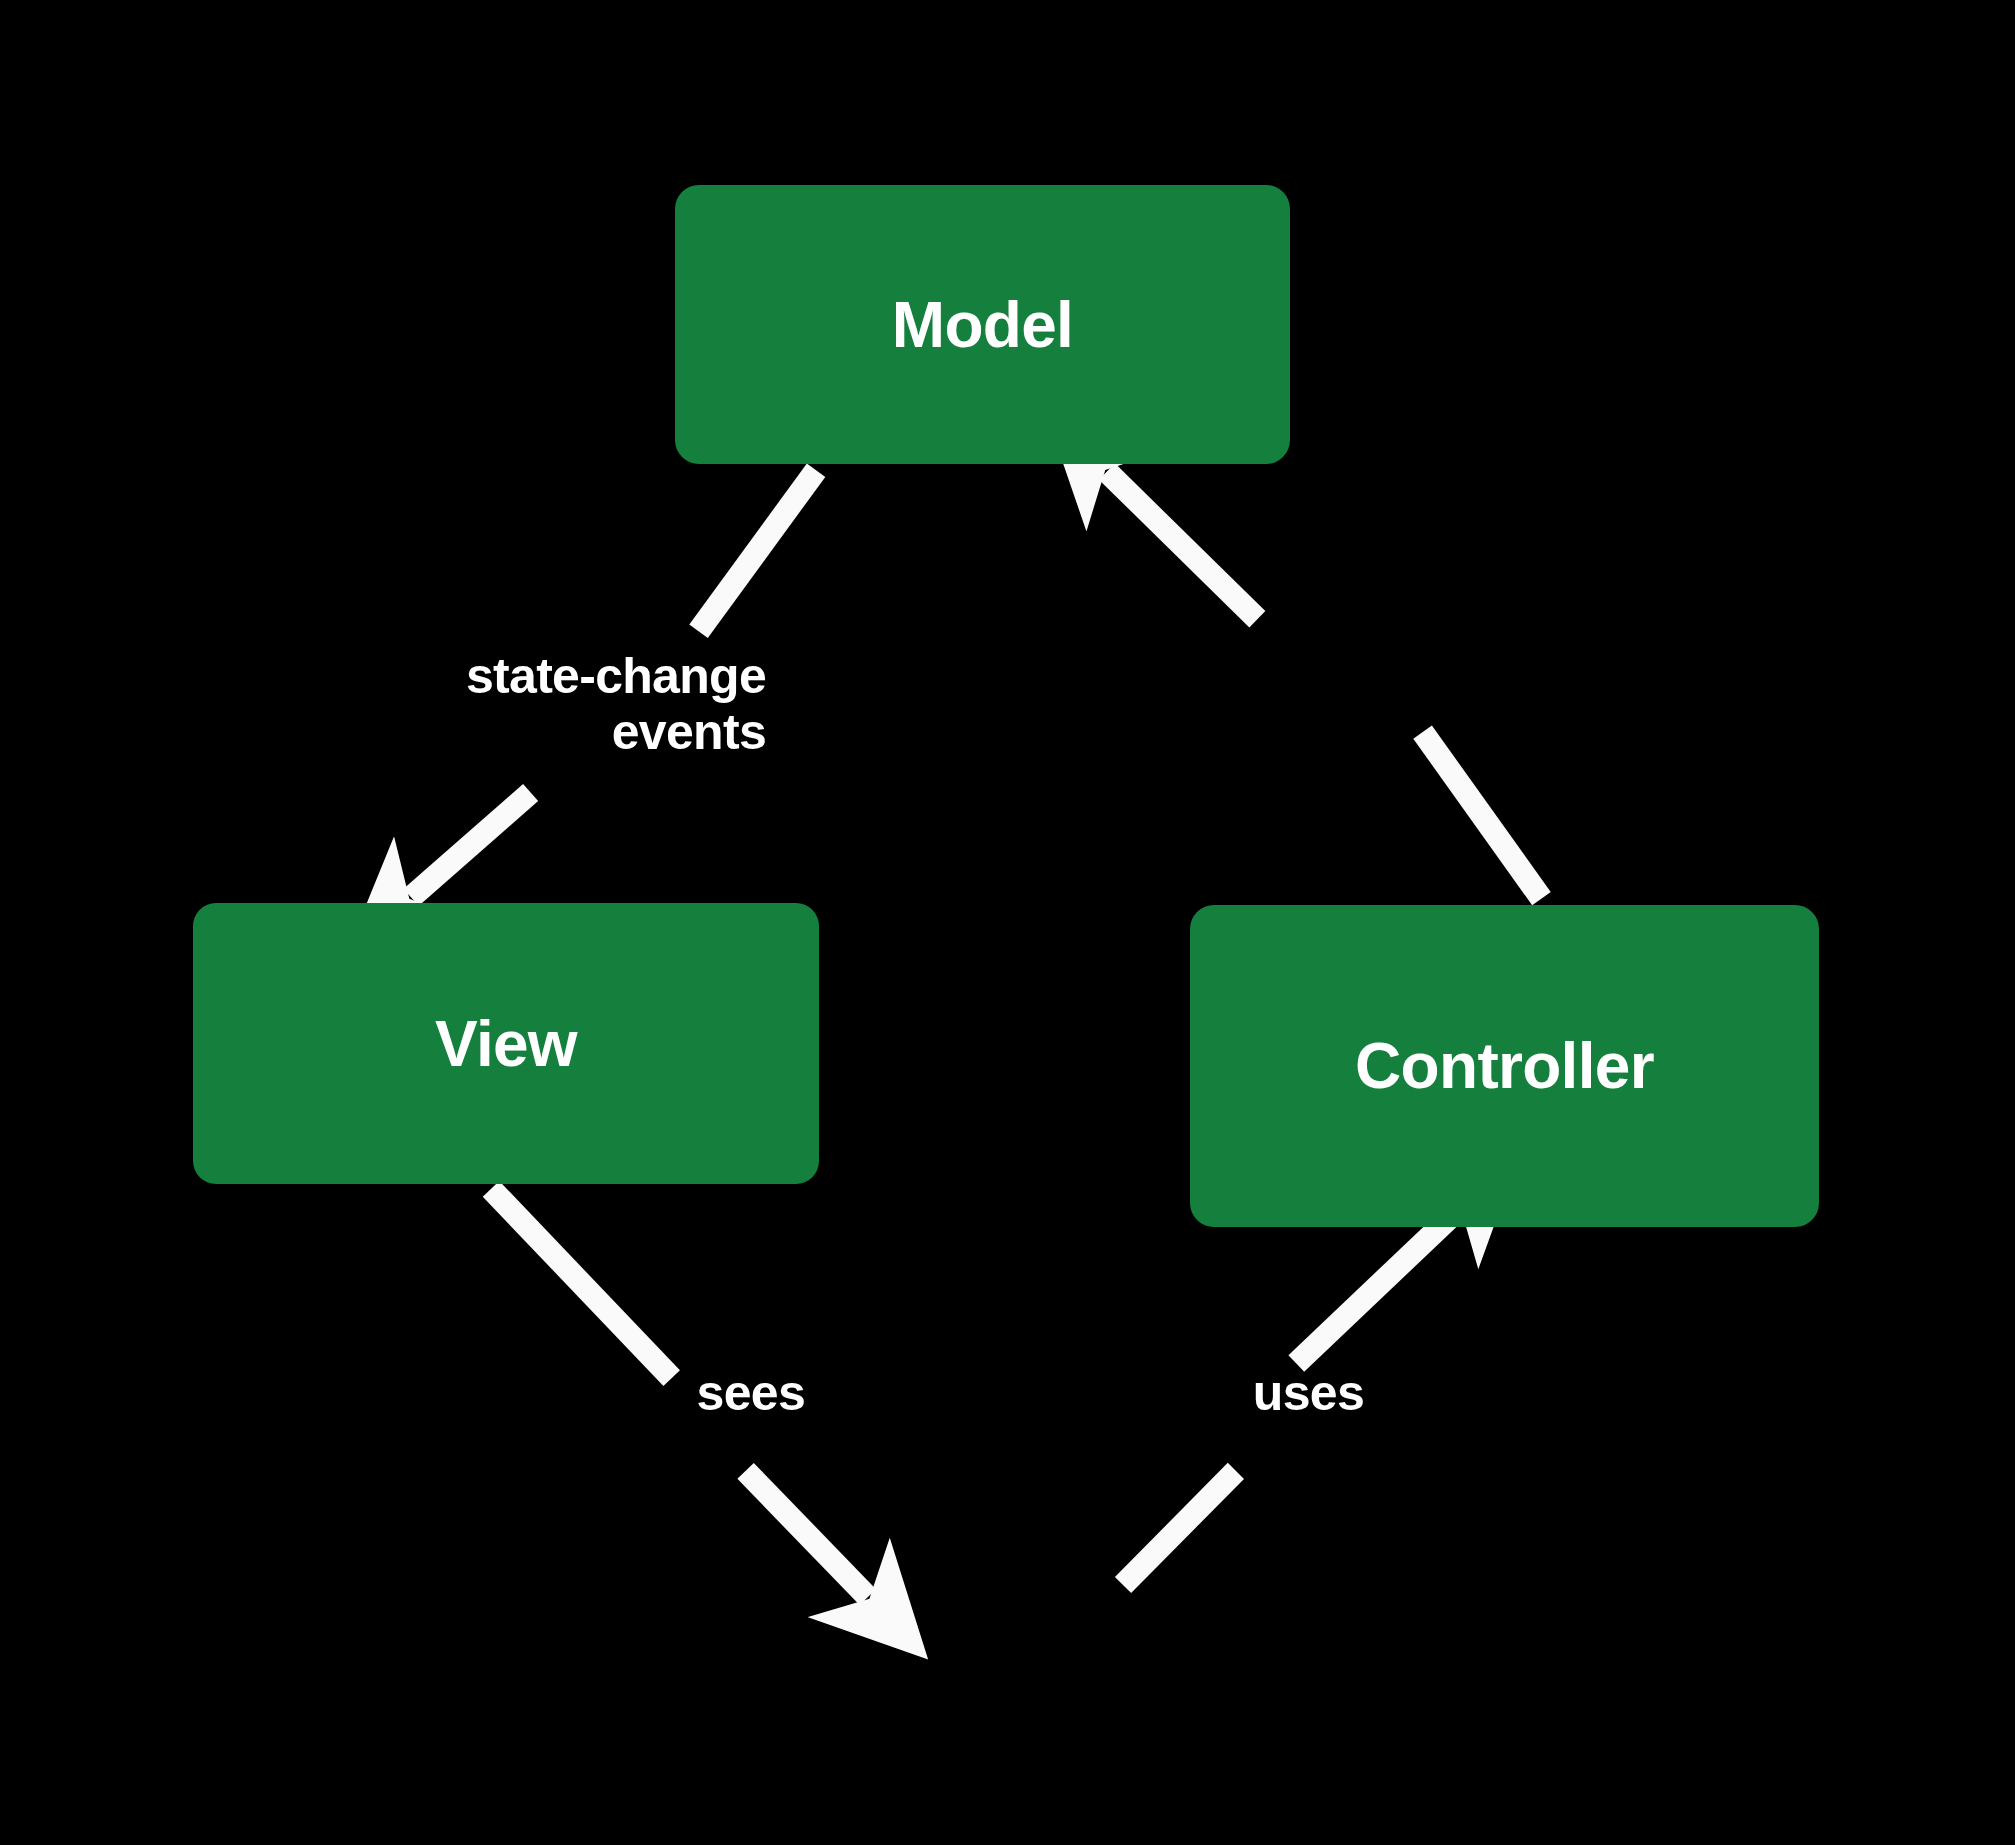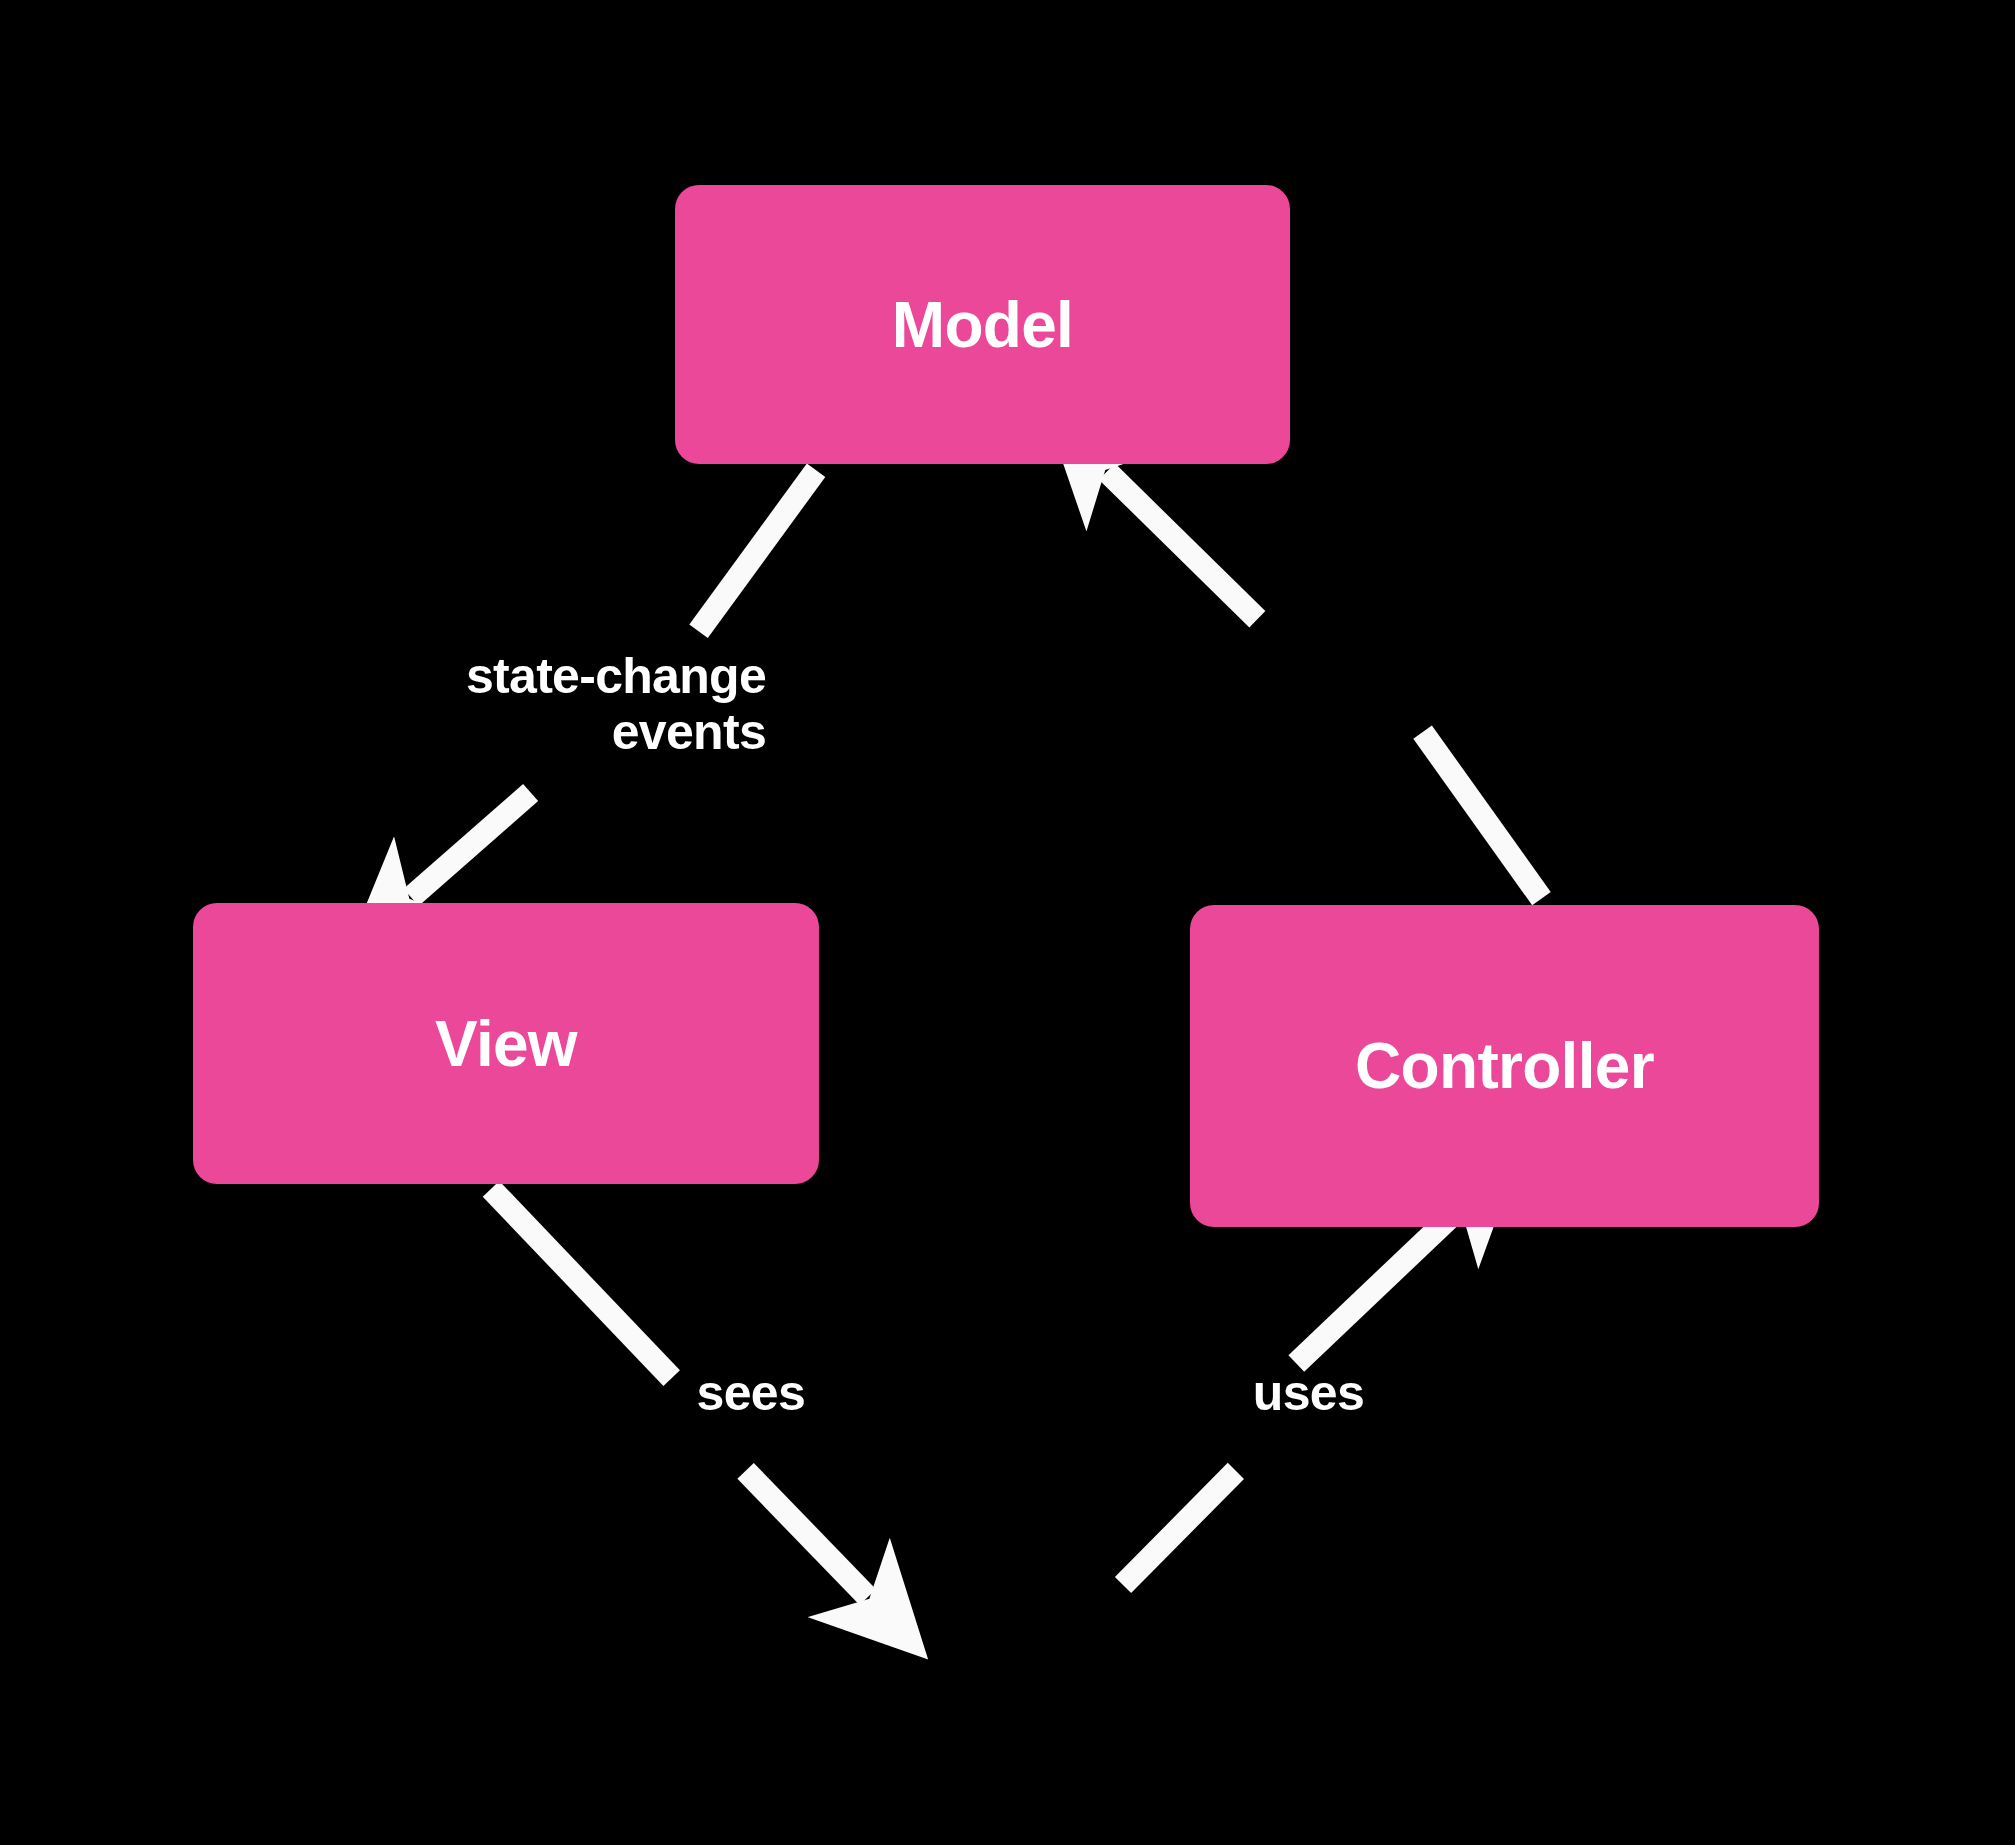--- a/index.html
+++ b/index.html
@@ -20,42 +20,42 @@
   }
   #diagram-svg {
     position: absolute;
     left: 0;
     top: 0;
     width: 2015px;
     height: 1845px;
   }
   .node {
     position: absolute;
-    background: #ec4899;
+    background: #15803d;
     display: flex;
     align-items: center;
     justify-content: center;
     box-sizing: border-box;
   }
   .node-rect {
     border-radius: 24px;
   }
   .node-circle {
     border-radius: 50%;
   }
   .node-label {
     color: #ffffff;
     font-weight: bold;
     letter-spacing: -0.7px;
     line-height: 1;
     white-space: nowrap;
     text-align: center;
   }
   #node-model      { left: 675px; top: 185px;  width: 615px;  height: 279px; }
-  #node-view       { left: 193px;  top: 903px; width: 626px;  height: 281px; }
+  #node-view       { left: 193px;  top: 903px; width: 626px;  height: 281px; border-radius: 23px; }
   #node-controller { left: 1190px; top: 905px; width: 629px;  height: 322px; }
   #node-user       { left: 844px; top: 1472px; width: 301px;  height: 301px; }
 
   #node-model .node-label      { font-size: 64px; }
   #node-view .node-label       { font-size: 64px; }
   #node-controller .node-label { font-size: 64px; }
   #node-user .node-label       { font-size: 47px; }
 
   .edge-label {
     position: absolute;

